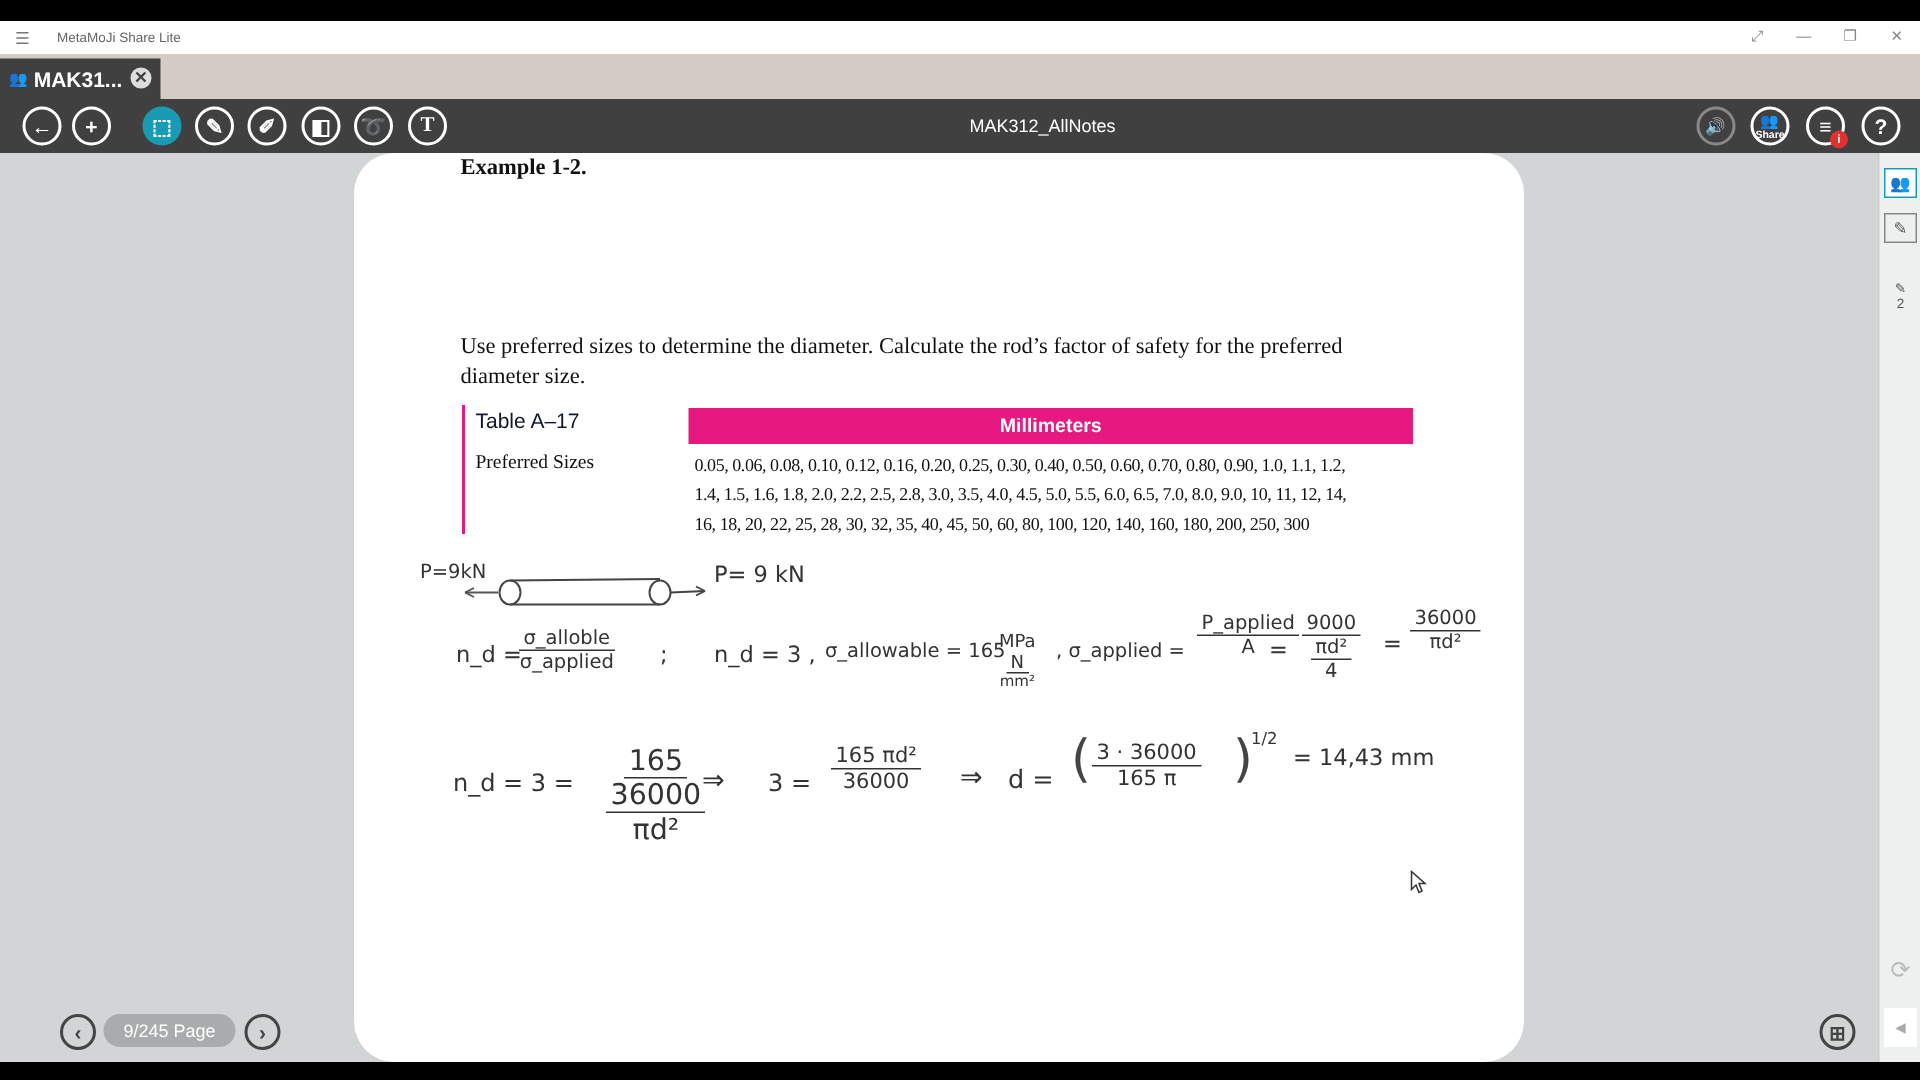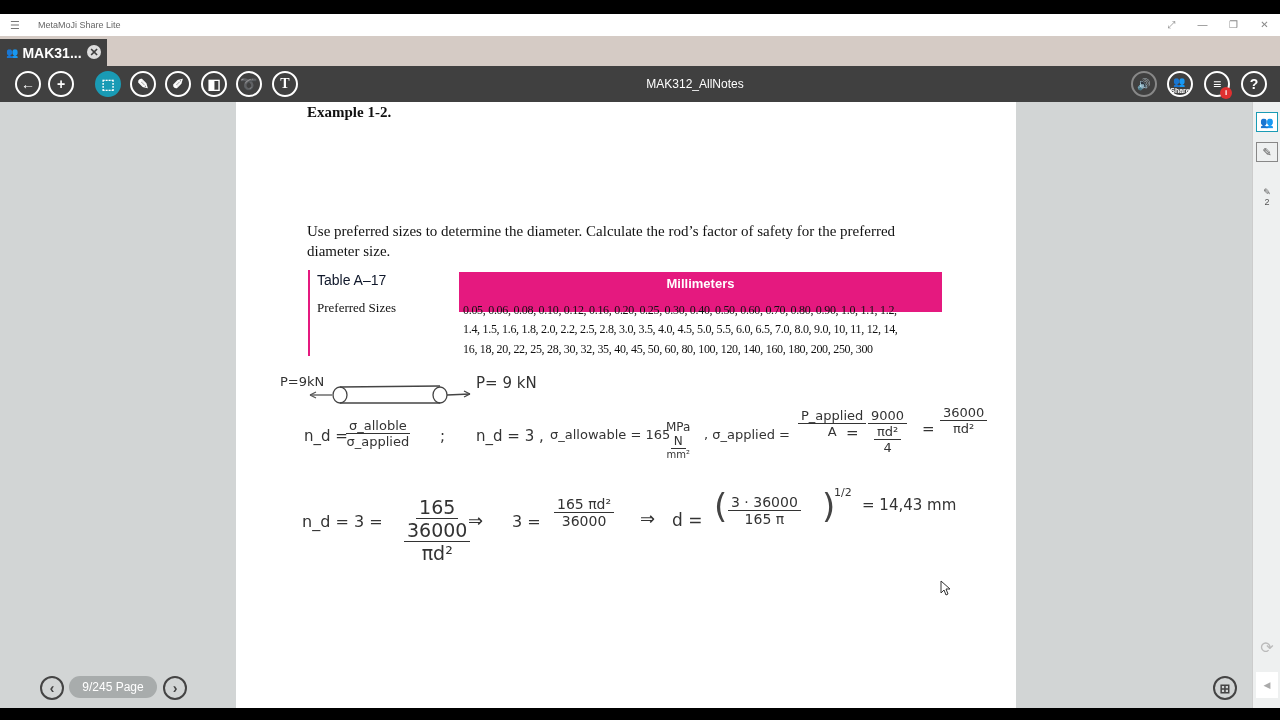--- a/index.html
+++ b/index.html
@@ -15,21 +15,21 @@
   .tab .grp { font-size: 10px; margin-right: 4px; }
   .tab .close { position: absolute; right: 6px; top: 6px; width: 14px; height: 14px; border-radius: 50%; background: #ddd; color: #404040; font-size: 11px; line-height: 14px; text-align: center; }
   .toolbar { position: absolute; top: 66px; left: 0; width: 1280px; height: 36px; background: #404040; }
   .tb-btn { position: absolute; top: 5px; width: 26px; height: 26px; border-radius: 50%; border: 2px solid #fff; color: #fff; display: flex; align-items: center; justify-content: center; font-size: 14px; font-weight: bold; }
   .tb-btn.active { background: #1a9bb5; border-color: #1a9bb5; }
   .tb-btn.dim { border-color: #888; color: #888; }
   .doc-title { position: absolute; top: 0; left: 0; width: 1390px; text-align: center; line-height: 36px; color: #fff; font-size: 12px; }
   .badge { position: absolute; right: -4px; bottom: -4px; width: 12px; height: 12px; border-radius: 50%; background: #e03030; color: #fff; font-size: 8px; text-align: center; line-height: 12px; }
   .sharelbl { font-size: 7px; position: absolute; bottom: 1px; width: 100%; text-align: center; }
   .workspace { position: absolute; top: 102px; left: 0; width: 1252px; height: 606px; background: #d2d5d5; }
-  .page { position: absolute; left: 236px; top: 0; width: 780px; height: 606px; background: #fff; }
+  .page { position: absolute; left: 236px; top: 0; width: 780px; height: 606px; background: #fff; border-radius: 27px; }
   .rightpanel { position: absolute; top: 102px; left: 1252px; width: 28px; height: 606px; background: #eef0f0; border-left: 1px solid #ccc; }
   .rp-icon { position: absolute; left: 3px; width: 22px; height: 20px; display: flex; align-items: center; justify-content: center; font-size: 11px; color: #555; }
   .rp-icon.active { color: #1a9bb5; border: 1px solid #1a9bb5; background: #fff; }
   .bottombar { position: absolute; top: 708px; left: 0; width: 1280px; height: 12px; background: #000; }
   .txt { position: absolute; font-family: "Liberation Serif", serif; color: #111; font-size: 15px; }
   .hand { position: absolute; font-family: "DejaVu Sans", sans-serif; color: #333; font-size: 15px; white-space: nowrap; }
   .frac { display: inline-flex; flex-direction: column; align-items: center; vertical-align: middle; }
   .frac .num { border-bottom: 1px solid #333; padding: 0 3px; }
   .nav-btn { position: absolute; width: 24px; height: 24px; border-radius: 50%; border: 2px solid #444; color: #444; font-size: 14px; font-weight: bold; display: flex; align-items: center; justify-content: center; }
   .pagepill { position: absolute; left: 69px; top: 676px; width: 88px; height: 22px; border-radius: 11px; background: #a8acac; color: #fff; font-size: 12px; text-align: center; line-height: 22px; }
@@ -104,21 +104,21 @@
 <div class="workspace">
   <div class="page">
     <div class="txt" style="left:71px; top:2px; font-weight:bold">Example 1-2.</div>
     <div class="txt" style="left:71px; top:121px">Use preferred sizes to determine the diameter. Calculate the rod’s factor of safety for the preferred</div>
     <div class="txt" style="left:71px; top:141px">diameter size.</div>
 
     <div>
       <div style="position:absolute; left:72px; top:168px; width:2px; height:86px; background:#e5197f"></div>
       <div style="position:absolute; left:81px; top:170px; color:#0f172a; font-weight:normal; font-size:14px; font-family:'Liberation Sans',sans-serif">Table A–17</div>
       <div class="txt" style="left:81px; top:198px; font-size:13px">Preferred Sizes</div>
-      <div style="position:absolute; left:223px; top:170px; width:483px; height:40px; background:#e5197f; color:#fff; font-weight:bold; font-size:13px; text-align:center; line-height:24px; font-family:'Liberation Sans',sans-serif">Millimeters</div>
+      <div style="position:absolute; left:223px; top:170px; width:483px; height:24px; background:#e5197f; color:#fff; font-weight:bold; font-size:13px; text-align:center; line-height:24px; font-family:'Liberation Sans',sans-serif">Millimeters</div>
       <div class="txt" style="left:227px; top:201px; font-size:12px; letter-spacing:-0.3px">0.05, 0.06, 0.08, 0.10, 0.12, 0.16, 0.20, 0.25, 0.30, 0.40, 0.50, 0.60, 0.70, 0.80, 0.90, 1.0, 1.1, 1.2,</div>
       <div class="txt" style="left:227px; top:220px; font-size:12px; letter-spacing:-0.3px">1.4, 1.5, 1.6, 1.8, 2.0, 2.2, 2.5, 2.8, 3.0, 3.5, 4.0, 4.5, 5.0, 5.5, 6.0, 6.5, 7.0, 8.0, 9.0, 10, 11, 12, 14,</div>
       <div class="txt" style="left:227px; top:240px; font-size:12px; letter-spacing:-0.3px">16, 18, 20, 22, 25, 28, 30, 32, 35, 40, 45, 50, 60, 80, 100, 120, 140, 160, 180, 200, 250, 300</div>
     </div>
 
     <div>
       <div class="hand" style="left:44px; top:272px; font-size:13px">P=9kN</div>
       <svg style="position:absolute; left:66px; top:280px" width="172" height="22">
         <line x1="8" y1="13" x2="30" y2="13" stroke="#555" stroke-width="1.3"></line>
         <path d="M8 13 L14 10 M8 13 L14 16" stroke="#555" stroke-width="1.3" fill="none"></path>

